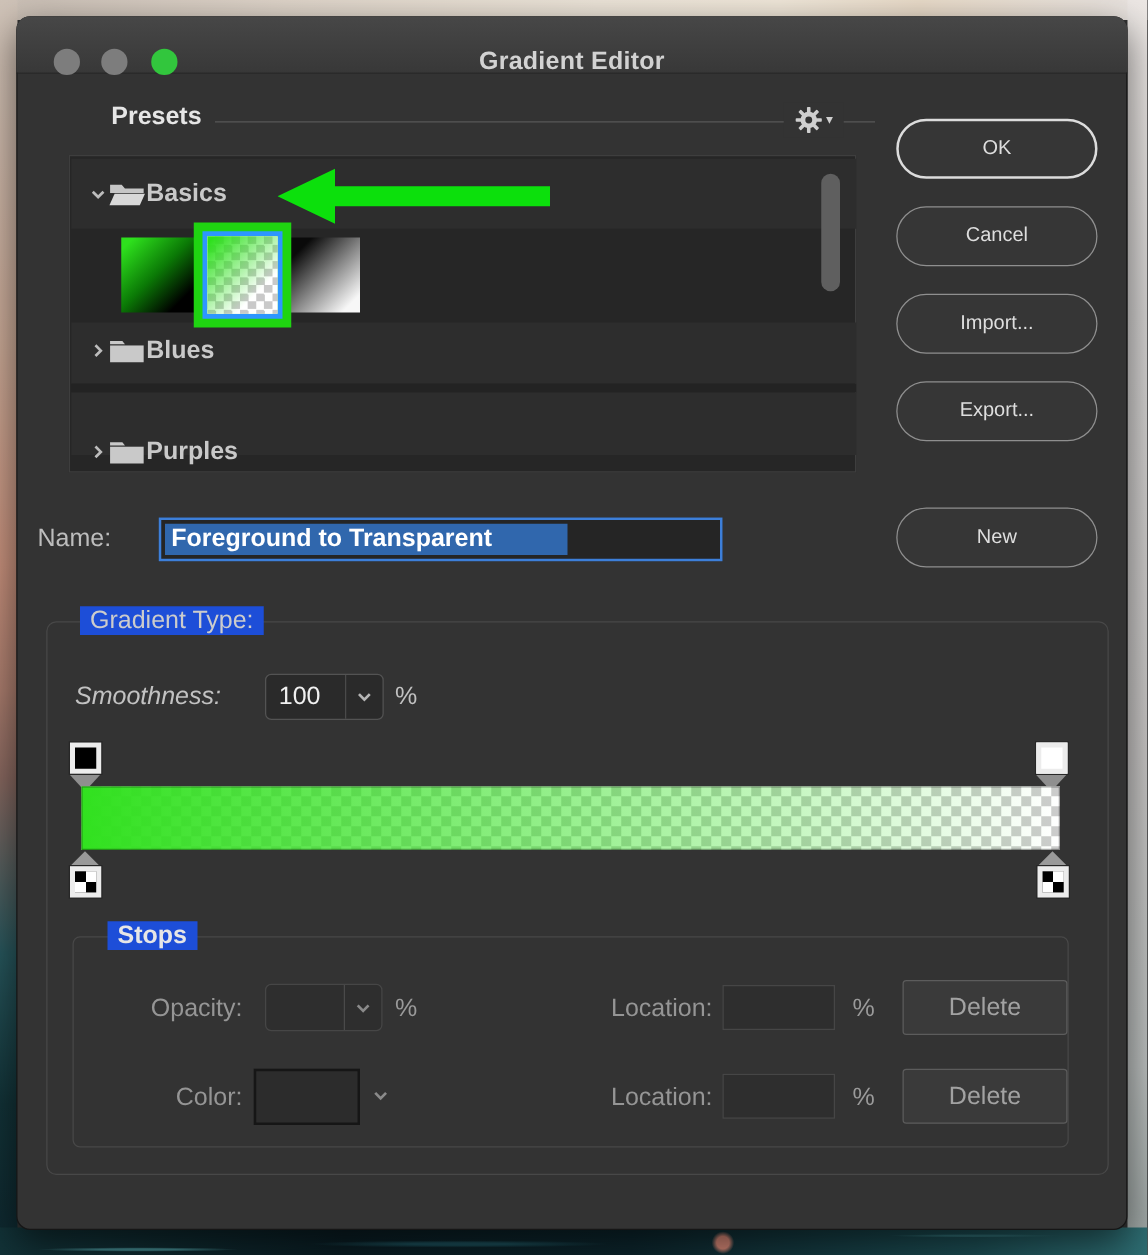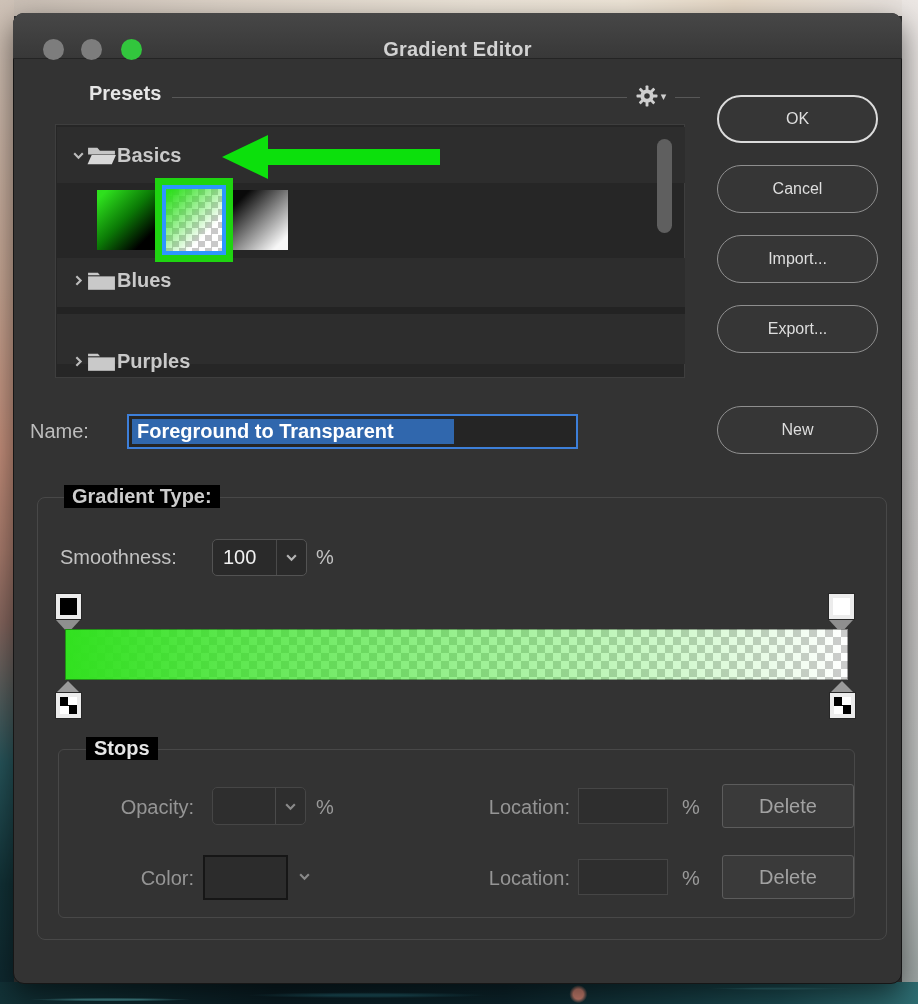--- a/index.html
+++ b/index.html
@@ -73,21 +73,21 @@
 
   
   .name-input { position:absolute; left:127px; top:414px; width:451px; height:35px;
     background:#252525; border:2px solid #3d7fd9; }
   .name-hl { position:absolute; left:3px; top:3px; height:25px; width:322px; background:#3067ad; }
   .name-text { position:absolute; left:8px; top:3px; line-height:25px; color:#fff;
     font-size:20px; font-weight:700; white-space:nowrap; }
 
   
   .groupbox { position:absolute; border:1px solid #484848; border-radius:8px; }
-  .legend-chip { position:absolute; background:#000000; padding:0 8px;font-weight:bold; }
+  .legend-chip { position:absolute; background:#1d4ed8; padding:0 8px; }
 
   .combo { position:absolute; background:#2a2a2a; border:1px solid #535353; border-radius:5px;
     display:flex; align-items:stretch; }
   .combo .val { flex:1; display:flex; align-items:center; padding-left:10px;
     color:#f0f0f0; font-size:20px; }
   .combo .chevbox { width:30px; display:flex; align-items:center; justify-content:center;
     border-left:1px solid #4a4a4a; }
   .combo.noborder-div .chevbox { border-left:none; }
   .combo.disabled { background:#2e2e2e; border-color:#464646; }
 
@@ -226,21 +226,21 @@
 
   <div class="lbl" style="position:absolute; left:30px; top:420px; color:#bdbdbd;">Name:</div>
   <div class="name-input">
     <div class="name-hl"></div>
     <div class="name-text">Foreground to Transparent</div>
   </div>
 
   <div class="groupbox" style="left:37px; top:497px; width:850px; height:443px;"></div>
   <div class="legend-chip lbl" style="left:64px; top:485px; color:#cccccc;">Gradient Type:</div>
 
-  <div class="lbl" style="position:absolute; left:60px; top:546px;">Smoothness:</div>
+  <div class="lbl" style="position:absolute; left:60px; top:546px;font-style:italic;">Smoothness:</div>
   <div class="combo" style="left:212px; top:539px; width:95px; height:37px;">
     <div class="val">100</div>
     <div class="chevbox">
       <svg width="13" height="9" viewBox="0 0 12 8">
         <path d="M2 2 l4 4 4 -4" stroke="#b5b5b5" stroke-width="2" fill="none"></path>
       </svg>
     </div>
   </div>
   <div class="lbl" style="position:absolute; left:316px; top:546px;">%</div>
 

